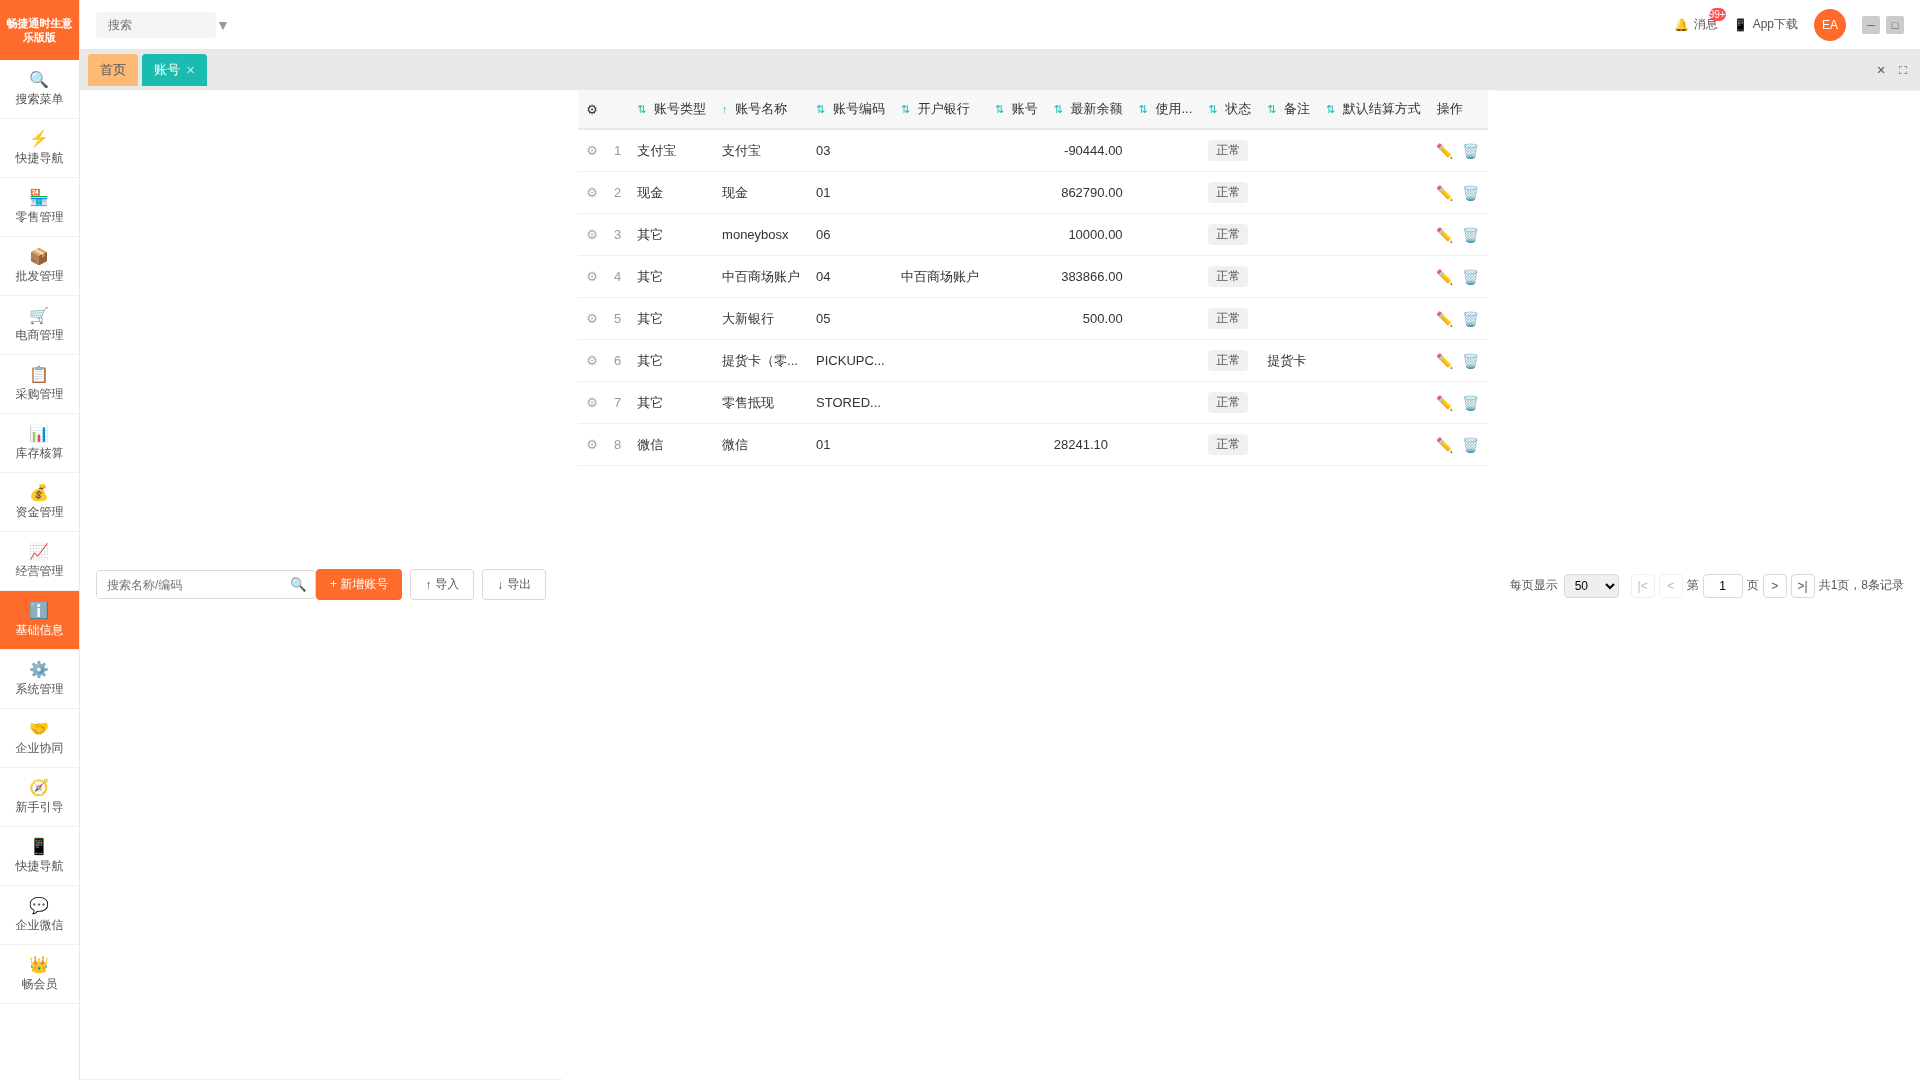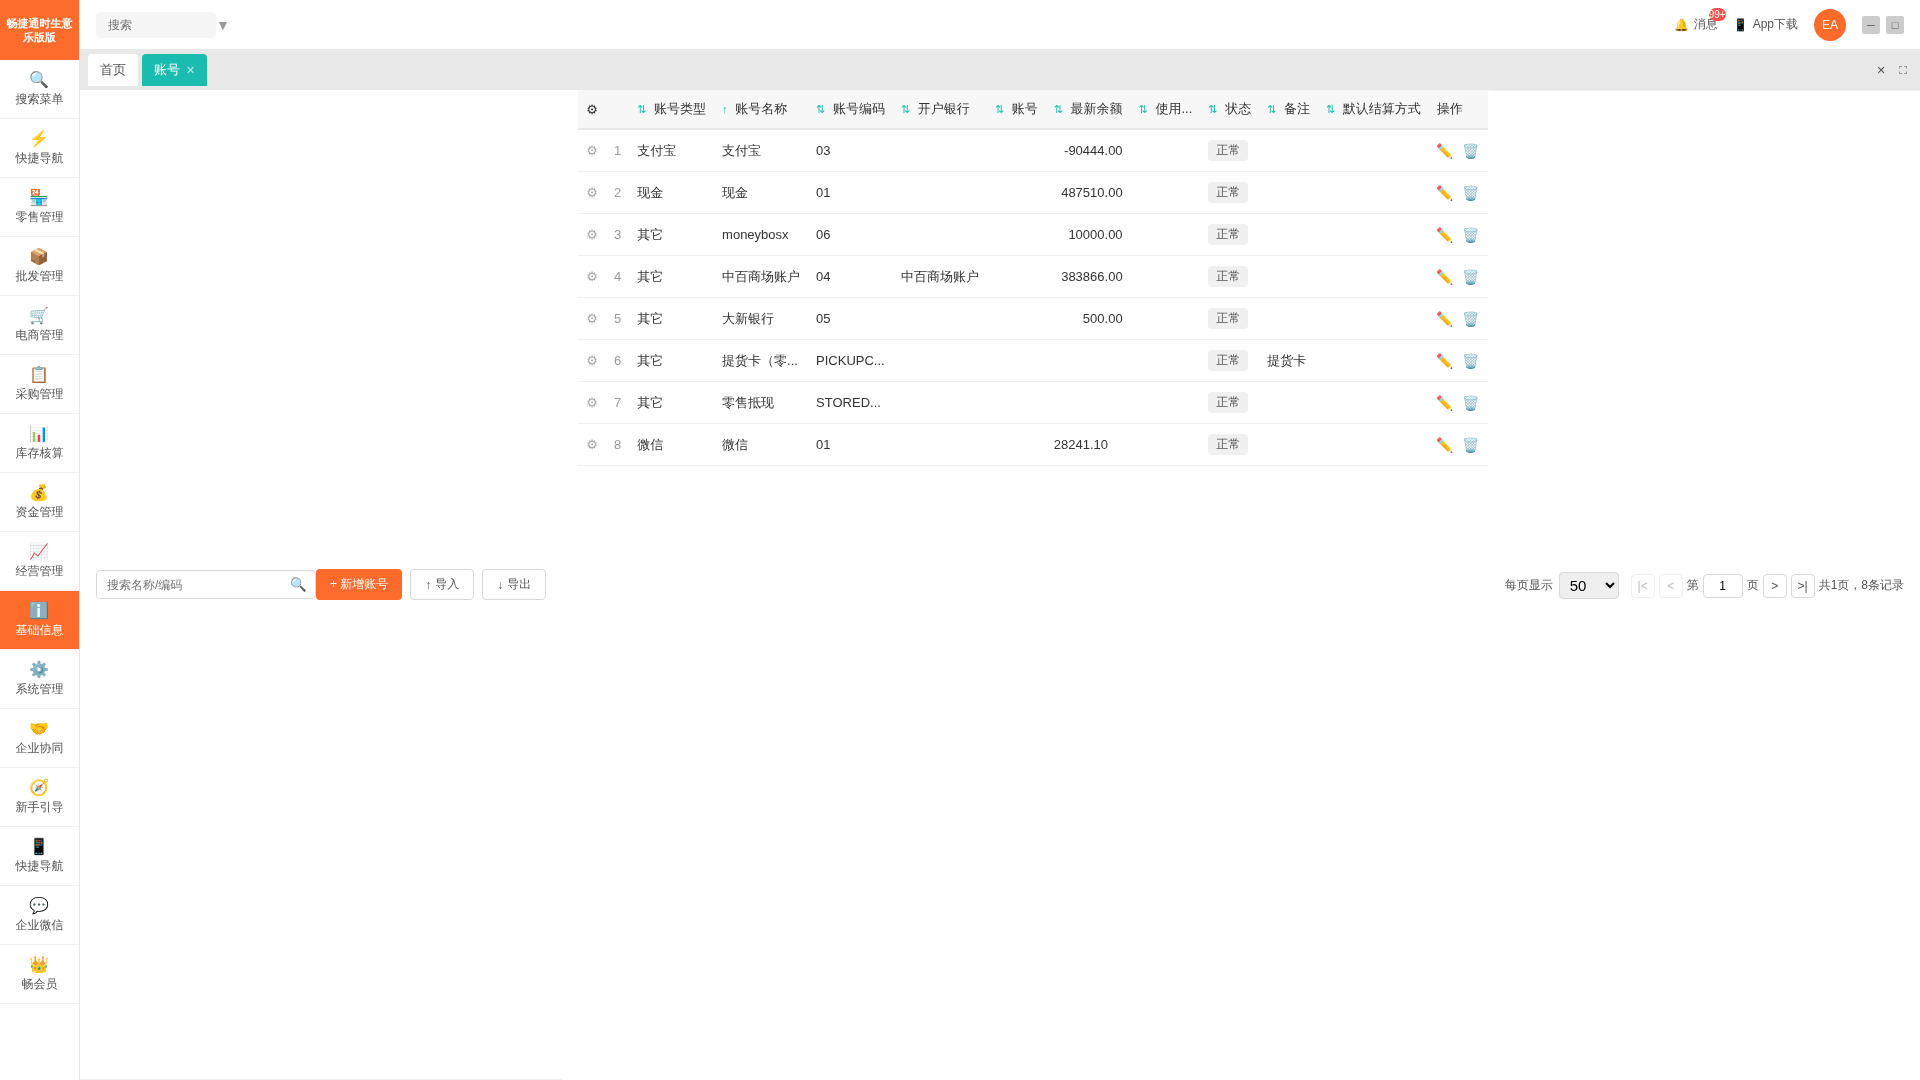--- a/index.html
+++ b/index.html
@@ -130,21 +130,21 @@
     }
     .tab {
       height: 32px;
       display: flex;
       align-items: center;
       padding: 0 12px;
       border-radius: 4px 4px 0 0;
       cursor: pointer;
       font-size: 13px;
       gap: 6px;
-      background: #ffffff;
+      background: #fdba74;
       color: #555;
     }
     .tab.active {
       background: #1abcb0;
       color: white;
     }
     .tab-close {
       font-size: 11px;
       cursor: pointer;
       opacity: 0.7;
@@ -289,21 +289,21 @@
     }
     .page-size-select {
       display: flex;
       align-items: center;
       gap: 6px;
     }
     .page-size-select select {
       border: 1px solid #d9d9d9;
       border-radius: 4px;
       padding: 3px 6px;
-      font-size: 15px;
+      font-size: 12px;
     }
     .pagination {
       display: flex;
       align-items: center;
       gap: 4px;
     }
     .page-btn {
       width: 24px;
       height: 24px;
       border: 1px solid #d9d9d9;
@@ -556,21 +556,21 @@
       </td>
     </tr>
             <tr>
       <td class="col-gear" style="text-align:center;color:#aaa;cursor:pointer;">⚙</td>
       <td class="col-num" style="text-align:center;color:#999;">2</td>
       <td>现金</td>
       <td>现金</td>
       <td>01</td>
       <td></td>
       <td></td>
-      <td style="text-align:right;">487510.00</td>
+      <td style="text-align:right;">862790.00</td>
       <td></td>
       <td>
         <span class="status-badge">正常</span>
       </td>
       <td></td>
       <td></td>
       <td>
         <div class="action-icons">
           <span class="action-icon" title="编辑">✏️</span>
           <span class="action-icon" title="删除">🗑️</span>

